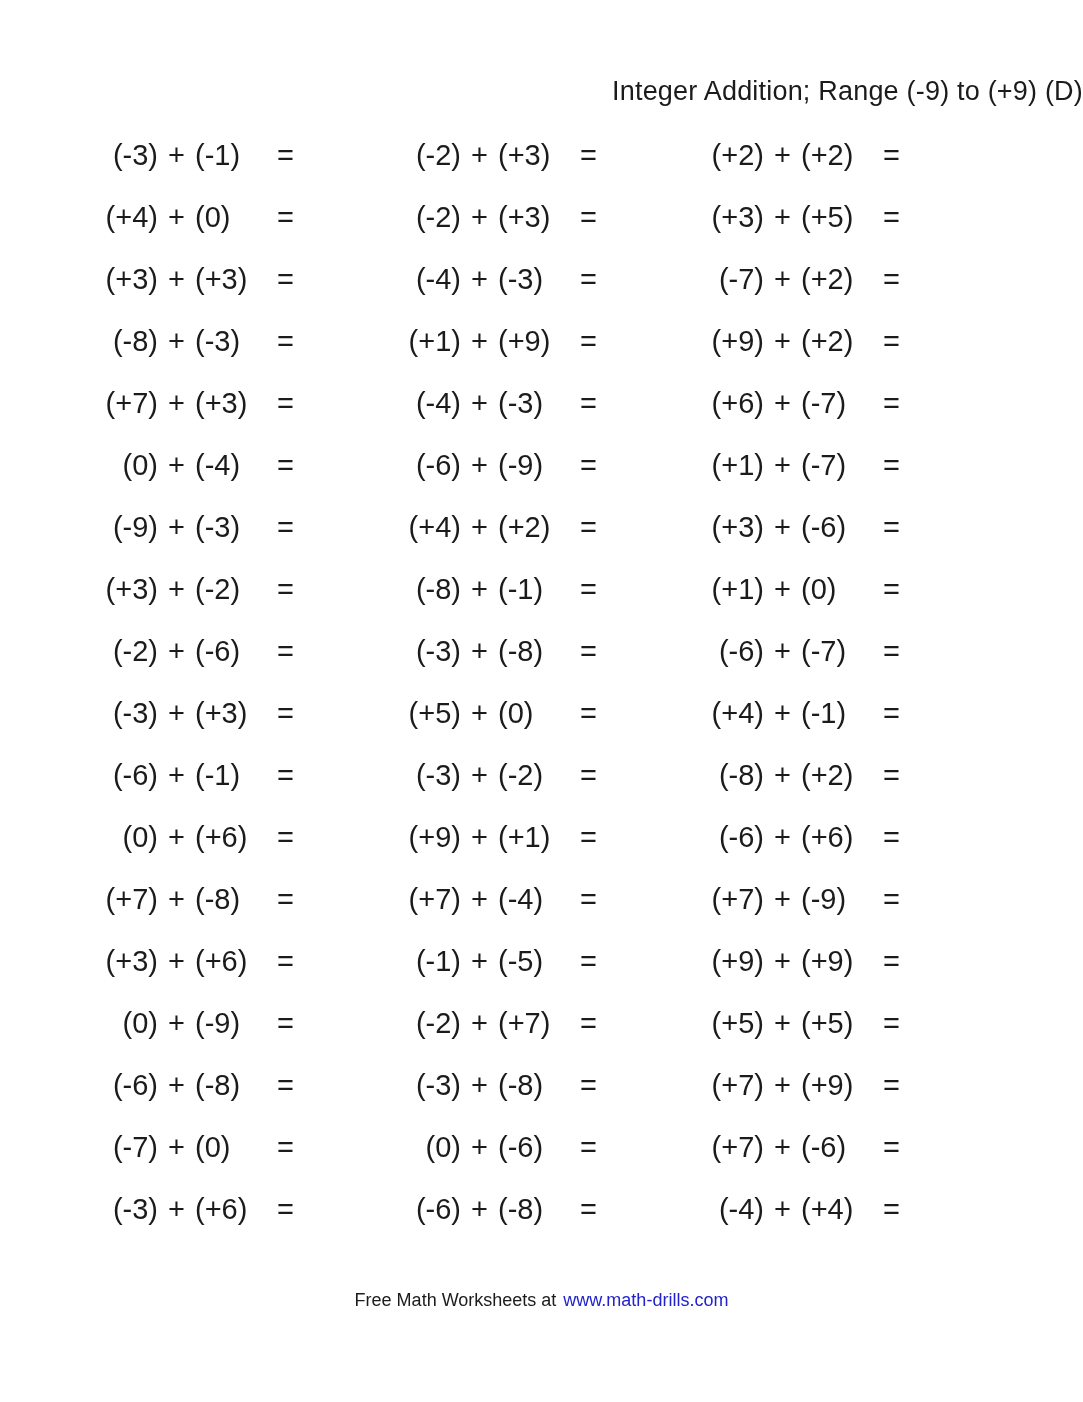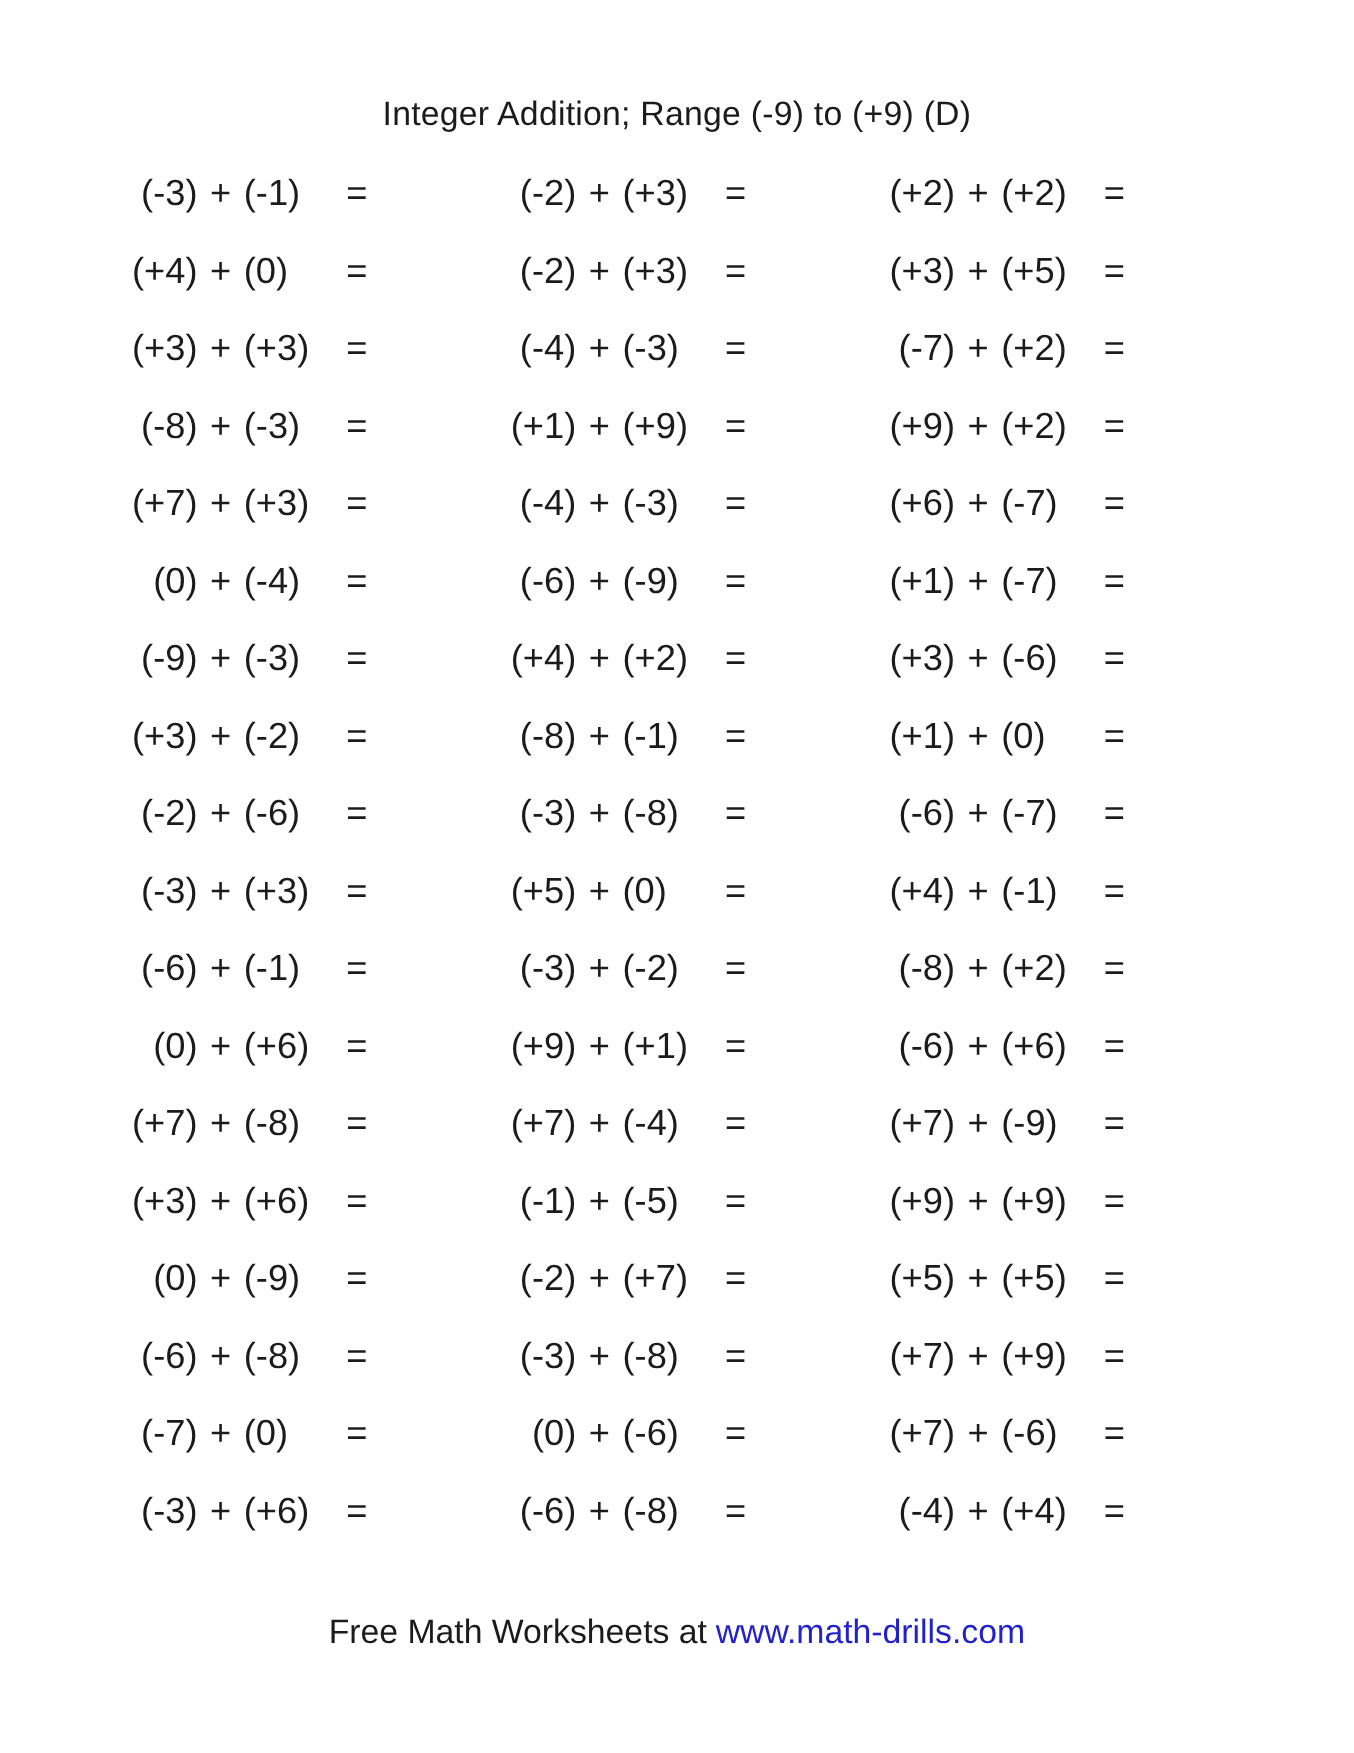--- a/index.html
+++ b/index.html
@@ -14,21 +14,21 @@
     font-family: "Liberation Sans", sans-serif;
     color: #1b1b1b;
     overflow: hidden;
   }
   .page-title {
     position: absolute;
     top: 76px;
     left: 0;
     right: 0;
     margin: 0;
-    text-align: center;
+    text-align: right;
     font-size: 27px;
     font-weight: normal;
     letter-spacing: 0.2px;
     color: #1b1b1b;
   }
   .problems-grid {
     position: absolute;
     top: 124px;
     left: 73px;
     display: grid;
@@ -59,21 +59,21 @@
   }
   .answer {
     flex: 1;
   }
   .footer {
     position: absolute;
     top: 1290px;
     left: 0;
     right: 0;
     text-align: center;
-    font-size: 27px;
+    font-size: 18px;
     color: #1b1b1b;
   }
   .footer-link {
     margin-left: 7px;
     text-decoration: none;
     cursor: pointer;
   }
 </style>
 </head>
 <body>

